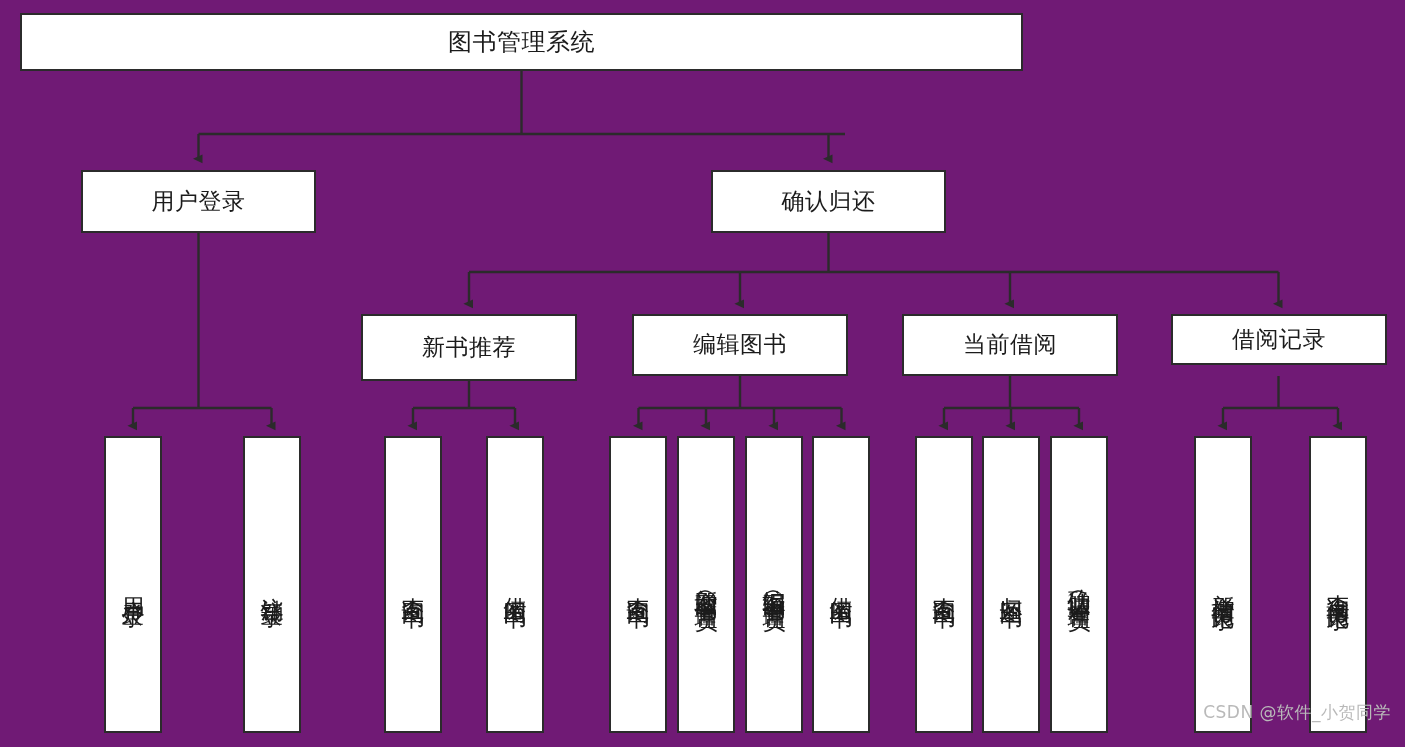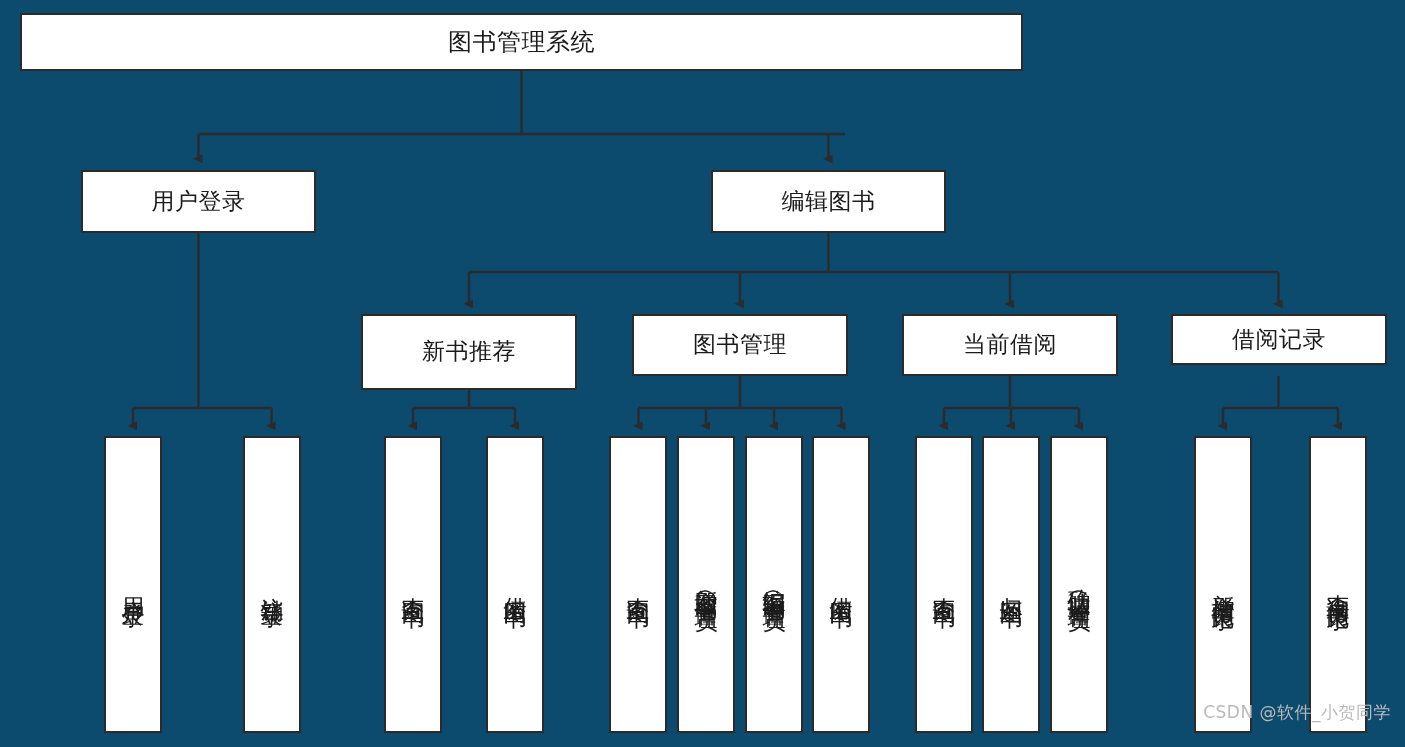--- a/index.html
+++ b/index.html
@@ -8,21 +8,21 @@
     padding: 0;
     background: #ffffff;
   }
   body {
     font-family: "DejaVu Sans", "Liberation Sans", sans-serif;
   }
   #diagram-root {
     position: relative;
     width: 1405px;
     height: 747px;
-    background: #0c4a6e;
+    background: #701a75;
     overflow: hidden;
   }
   #edge-layer {
     position: absolute;
     left: 0;
     top: 0;
     width: 1405px;
     height: 747px;
     pointer-events: none;
   }
@@ -132,28 +132,28 @@
   </svg>
 
   <div class="node horiz root" style="left:20px; top:13px; width:1003px; height:58px;">
     <span class="node-label">图书管理系统</span>
   </div>
 
   <div class="node horiz" style="left:81px; top:170px; width:235px; height:63px;">
     <span class="node-label">用户登录</span>
   </div>
   <div class="node horiz" style="left:711px; top:170px; width:235px; height:63px;">
+    <span class="node-label">确认归还</span>
+  </div>
+
+  <div class="node horiz" style="left:361px; top:314px; width:216px; height:67px;">
+    <span class="node-label">新书推荐</span>
+  </div>
+  <div class="node horiz" style="left:632px; top:314px; width:216px; height:62px;">
     <span class="node-label">编辑图书</span>
-  </div>
-
-  <div class="node horiz" style="left:361px; top:314px; width:216px; height:76px;">
-    <span class="node-label">新书推荐</span>
-  </div>
-  <div class="node horiz" style="left:632px; top:314px; width:216px; height:62px;">
-    <span class="node-label">图书管理</span>
   </div>
   <div class="node horiz" style="left:902px; top:314px; width:216px; height:62px;font-family:Liberation Serif, serif;">
     <span class="node-label">当前借阅</span>
   </div>
   <div class="node horiz" style="left:1171px; top:314px; width:216px; height:51px;">
     <span class="node-label">借阅记录</span>
   </div>
 
   <div class="node vert" style="left:104px; top:436px; width:58px; height:297px;">
     <span class="node-label">用户登录</span>

